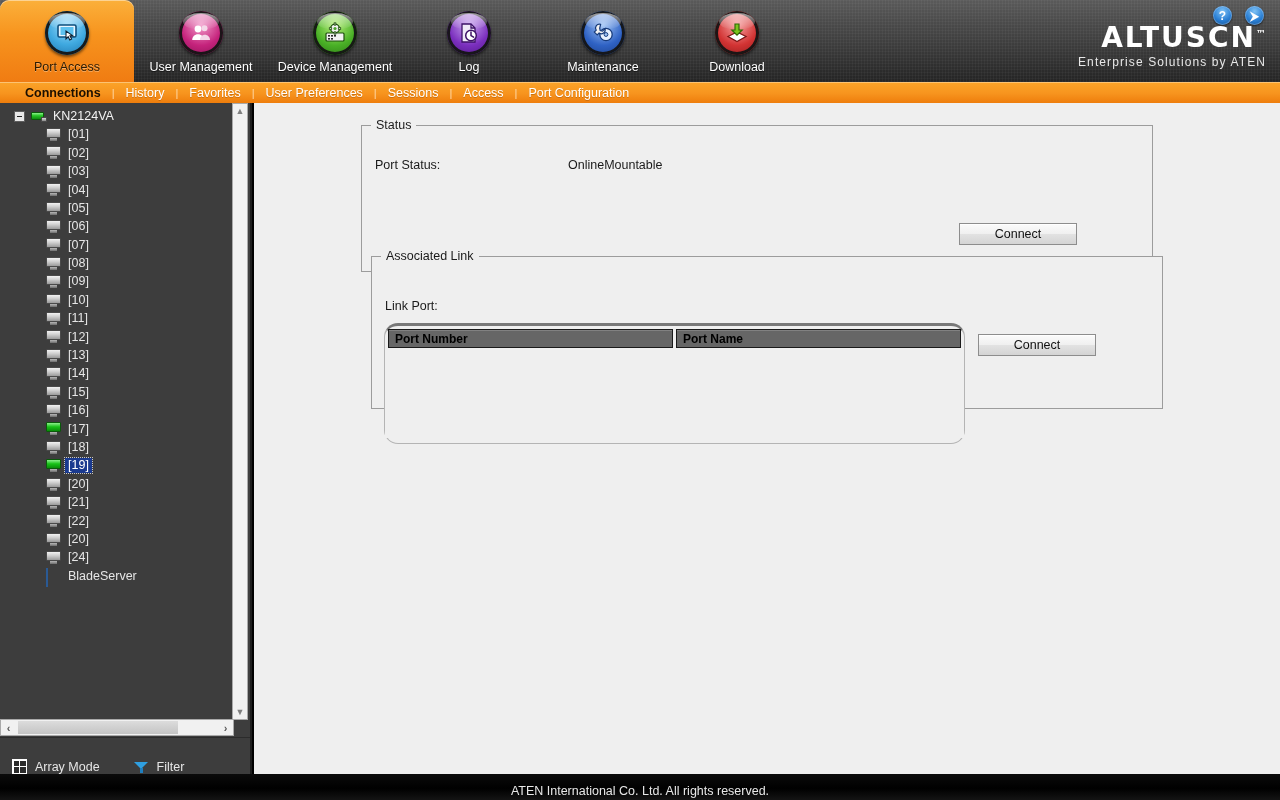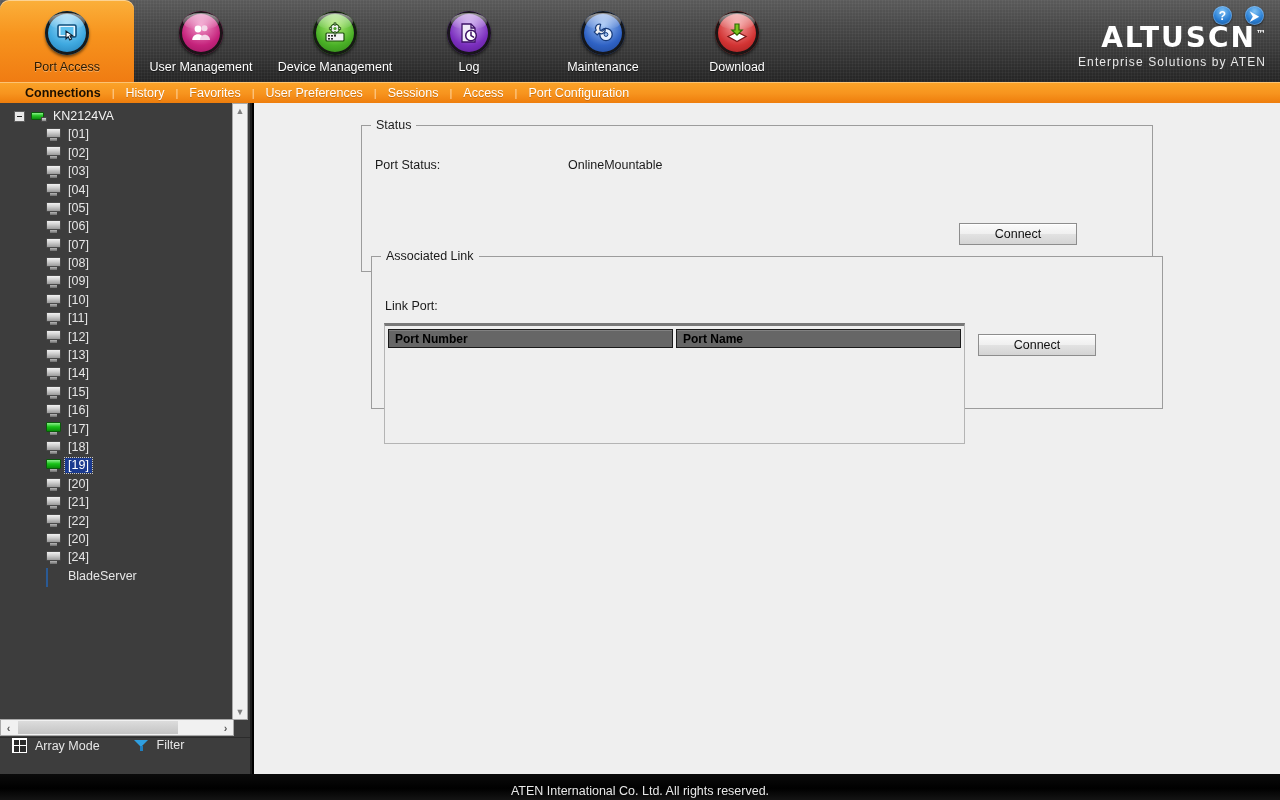--- a/index.html
+++ b/index.html
@@ -210,21 +210,21 @@
     width: 160px; height: 13px;
     background: linear-gradient(180deg, #dcdcdc, #c4c4c4);
     cursor: pointer;
   }
 
   
   .sb-toolbar {
     position: absolute; left: 0; bottom: 0;
     width: 250px; height: 37px;
     background: #3d3d3d;
-    display: flex; align-items: flex-start;
+    display: flex; align-items: flex-end;
     border-top: 1px solid #2b2b2b;
   }
   .tb-item { display: flex; align-items: center; cursor: pointer; margin-left: 12px; }
   .tb-item .lbl { font-size: 12.5px; color: #e6e6e6; margin-left: 8px; }
   .grid-ico {
     width: 15px; height: 15px;
     display: grid; grid-template-columns: 1fr 1fr; grid-template-rows: 1fr 1fr;
     gap: 1.5px; background: #ffffff; padding: 1.5px;
   }
   .grid-ico i { background: #2b2b2b; display: block; }
@@ -274,20 +274,21 @@
   #link-connect   { position: absolute; left: 606px; top: 77px; width: 118px; height: 22px; }
 
   .table-wrap {
     position: absolute; left: 12px; top: 66px;
     width: 581px; height: 121px;
     background: #efefef;
     border-top: 3px solid #787878;
     border-left: 1px solid #b4b4b4;
     border-right: 1px solid #b4b4b4;
     border-bottom: 1px solid #b4b4b4;
+    border-radius: 14px;
   }
   .thead { display: flex; padding: 3px 3px 0 3px; }
   .th {
     background: #666666;
     border: 1px solid #1a1a1a;
     color: #000; font-size: 12px; font-weight: bold;
     padding: 2px 6px; height: 19px; line-height: 15px;
     box-shadow: inset 0 1px 0 rgba(255,255,255,.18);
   }
   .th.c1 { width: 285px; }

